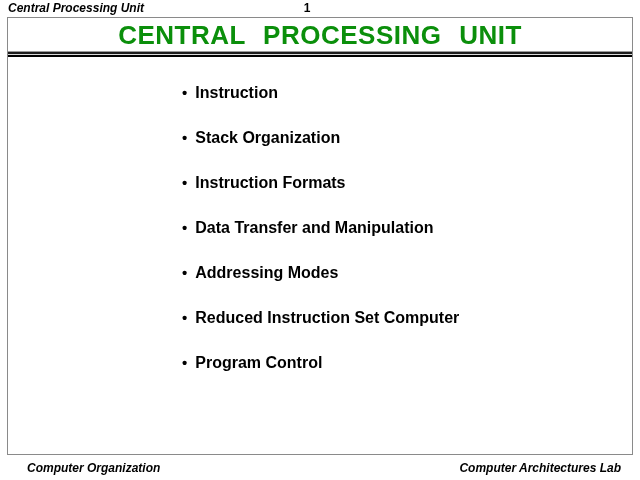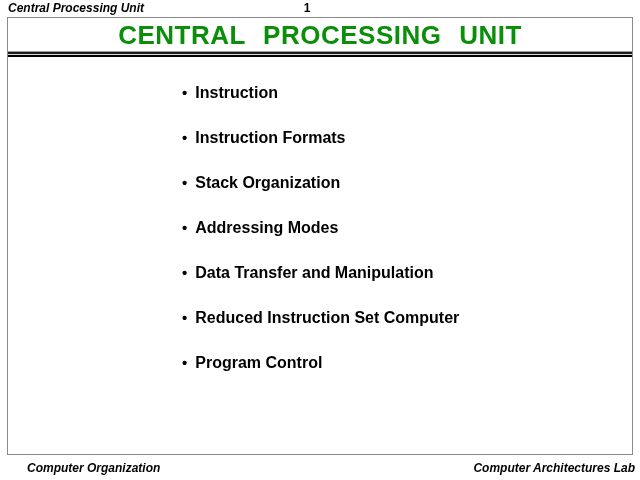--- a/index.html
+++ b/index.html
@@ -69,41 +69,41 @@
   }
 
   
   .footer-left {
     position: absolute; top: 461px; left: 27px;
     font-size: 12px; font-weight: bold; font-style: italic;
     white-space: nowrap;
     text-align: center;
   }
   .footer-right {
-    position: absolute; top: 461px; right: 5px;
+    position: absolute; top: 461px; right: 19px;
     font-size: 12px; font-weight: bold; font-style: italic;
     white-space: nowrap;
   }
 </style>
 </head>
 <body>
 
 <div class="header-left">Central Processing Unit</div>
 
 <div class="page-number">1</div>
 
 <div class="slide-box">
   <div class="slide-title" style="color: rgb(11, 143, 11);">CENTRAL PROCESSING UNIT</div>
   <div class="double-line"></div>
   <ul class="topics">
       <li><span class="bullet">•</span><span>Instruction</span></li>
+      <li><span class="bullet">•</span><span>Stack Organization</span></li>
       <li><span class="bullet">•</span><span>Instruction Formats</span></li>
-      <li><span class="bullet">•</span><span>Stack Organization</span></li>
+      <li><span class="bullet">•</span><span>Data Transfer and Manipulation</span></li>
       <li><span class="bullet">•</span><span>Addressing Modes</span></li>
-      <li><span class="bullet">•</span><span>Data Transfer and Manipulation</span></li>
       <li><span class="bullet">•</span><span>Reduced Instruction Set Computer</span></li>
       <li><span class="bullet">•</span><span>Program Control</span></li>
     </ul>
 </div>
 
 <div class="footer-left">Computer Organization</div>
 
 <div class="footer-right">Computer Architectures Lab</div>
 
 </body></html>

